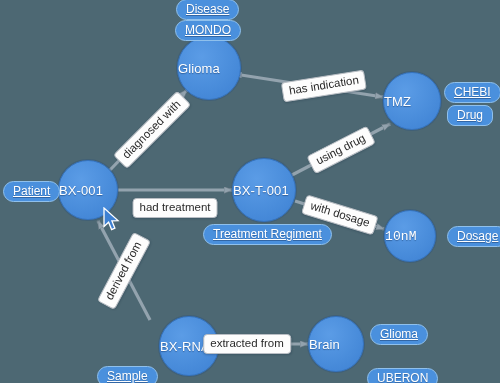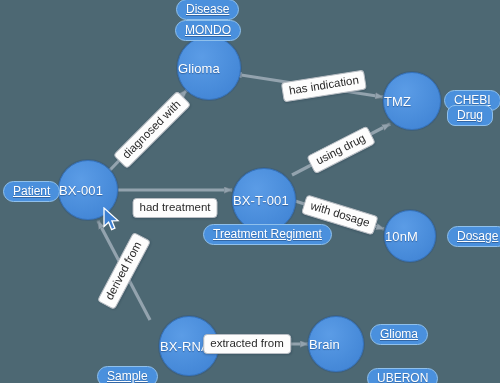--- a/index.html
+++ b/index.html
@@ -99,37 +99,37 @@
   <div id="node-layer">
       <div class="node" style="left: 177px; top: 36px; width: 64px; height: 64px;">
         <span>Glioma</span>
       </div>
       <div class="node" style="left: 383px; top: 72px; width: 58px; height: 58px;">
         <span>TMZ</span>
       </div>
       <div class="node" style="left: 58px; top: 160px; width: 60px; height: 60px;">
         <span>BX-001</span>
       </div>
-      <div class="node" style="left: 232px; top: 168px; width: 64px; height: 64px;">
+      <div class="node" style="left: 232px; top: 158px; width: 64px; height: 64px;">
         <span>BX-T-001</span>
       </div>
-      <div class="node" style="left: 384px; top: 210px; width: 52px; height: 52px;">
+      <div class="node" style="left: 384px; top: 210px; width: 52px; height: 52px; font-family: Liberation Mono, monospace;">
         <span>10nM</span>
       </div>
       <div class="node" style="left: 139px; top: 316px; width: 60px; height: 60px; margin-left: 20px;">
         <span>BX-RNA1</span>
       </div>
       <div class="node" style="left: 308px; top: 316px; width: 56px; height: 56px;">
         <span>Brain</span>
       </div>
     </div>
   <div id="badge-layer">
       <div class="badge" style="left: 176px; top: -1px;">Disease</div>
       <div class="badge" style="left: 175px; top: 20px;">MONDO</div>
-      <div class="badge" style="left: 444px; top: 82px; margin-top: 8px;">CHEBI</div>
+      <div class="badge" style="left: 444px; top: 82px;">CHEBI</div>
       <div class="badge" style="left: 447px; top: 105px; border-radius: 8px;">Drug</div>
       <div class="badge" style="left: 3px; top: 181px;">Patient</div>
       <div class="badge" style="left: 203px; top: 224px;">Treatment Regiment</div>
       <div class="badge" style="left: 447px; top: 226px;">Dosage</div>
       <div class="badge" style="left: 97px; top: 366px;">Sample</div>
       <div class="badge" style="left: 370px; top: 324px;">Glioma</div>
       <div class="badge" style="left: 367px; top: 368px;">UBERON</div>
     </div>
   <div id="edge-label-layer">
       <div class="edge-label" style="left: 152px; top: 130px; transform: translate(-50%, -50%) rotate(-45deg);">diagnosed with</div>

